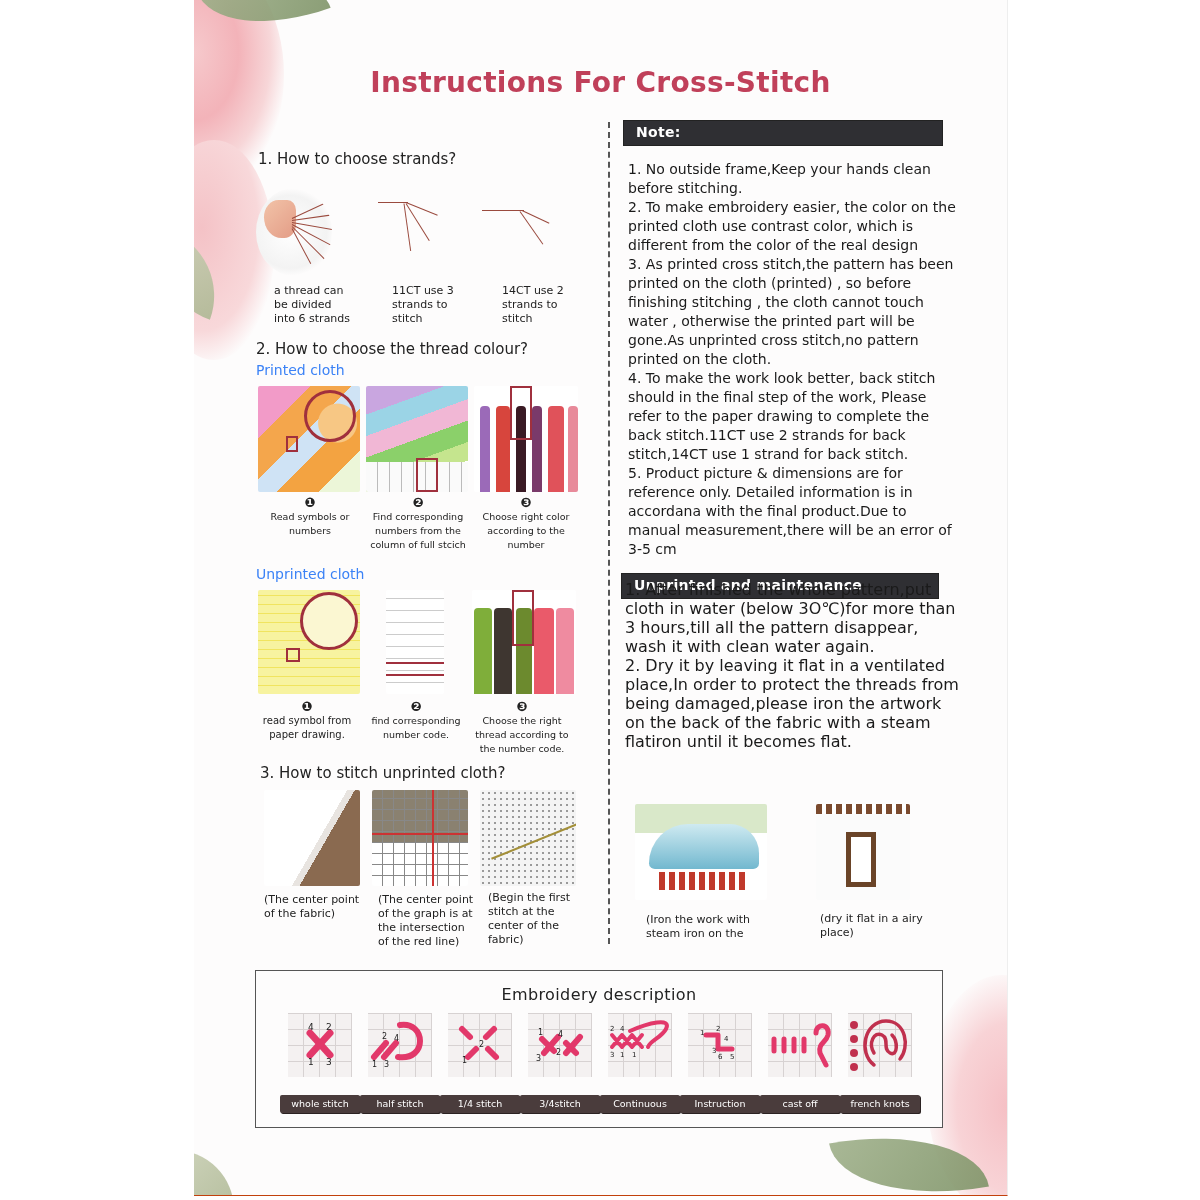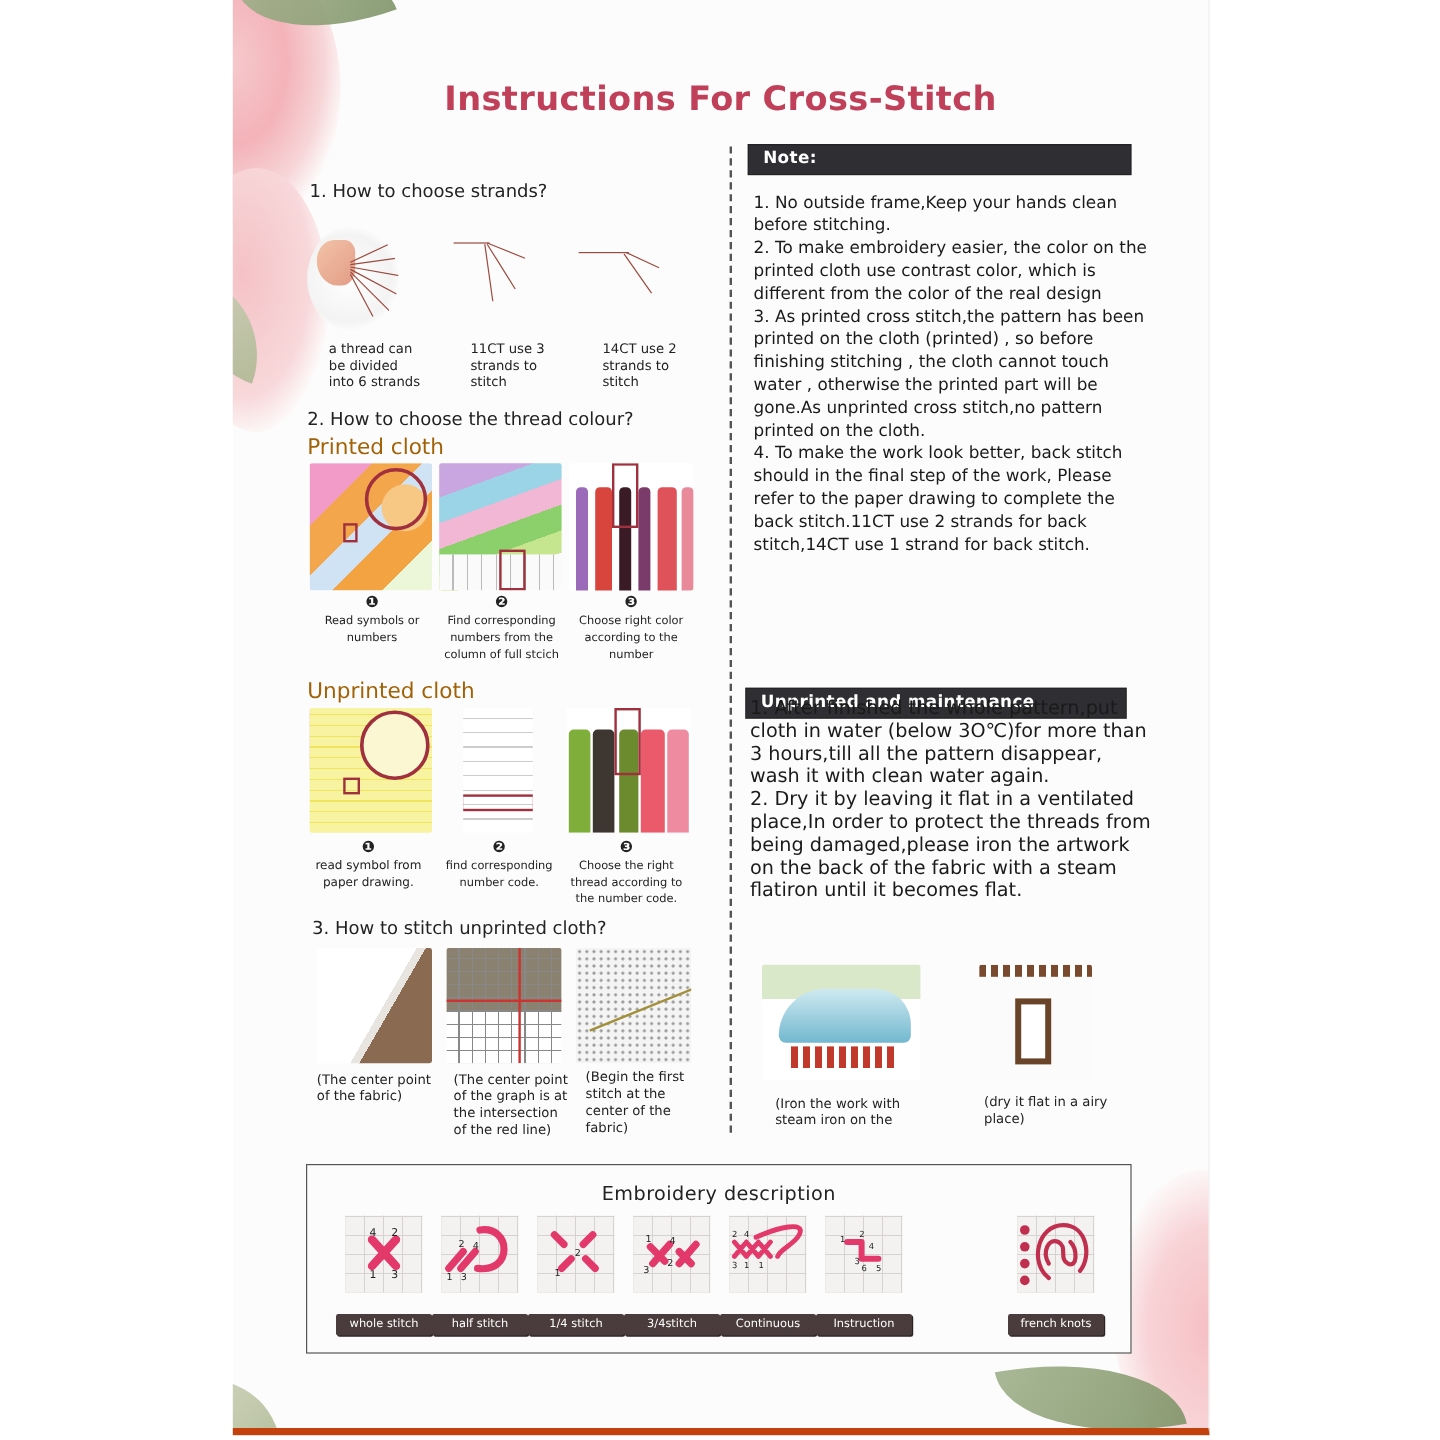--- a/index.html
+++ b/index.html
@@ -2,21 +2,21 @@
 <html><head>
 <meta charset="utf-8">
 <style>
   * { box-sizing: border-box; margin: 0; padding: 0; }
   html, body { width: 1200px; height: 1200px; background: #ffffff; overflow: hidden; }
   body { position: relative; font-family: "DejaVu Sans", sans-serif; color: #1a1a1a; }
 
   .page {
     position: absolute; left: 194px; top: 0; width: 814px; height: 1196px;
     background: #fdfcfc; overflow: hidden;
-    border-right: 1px solid #eee; border-bottom: 6px solid #c2410c;
+    border-right: 1px solid #eee; border-bottom: 1px solid #c2410c;
   }
   
   .flower { position: absolute; border-radius: 50%; }
   .fl-tl1 { left: -60px; top: -40px; width: 150px; height: 230px;
     background: radial-gradient(ellipse at 40% 40%, #f6c9cc 0%, #f3b3b9 35%, #f7d6d8 60%, rgba(253,252,252,0) 75%); }
   .fl-tl2 { left: -40px; top: 140px; width: 120px; height: 220px;
     background: radial-gradient(ellipse at 40% 40%, #f4c2c6 0%, #f8d8da 55%, rgba(253,252,252,0) 75%); }
   .leaf { position: absolute; border-radius: 0 100% 0 100%; background: linear-gradient(135deg, #9fb08a, #7f9468); opacity: 0.9; }
   .leaf-tl { left: 10px; top: -30px; width: 120px; height: 60px; transform: rotate(-20deg); }
   .leaf-ml { left: -40px; top: 240px; width: 70px; height: 70px; transform: rotate(20deg); background: linear-gradient(135deg,#c9cfb4,#aeb894); }
@@ -35,21 +35,21 @@
     font-size: 14px; font-weight: bold; padding: 3px 12px; letter-spacing: 0.3px;
     box-shadow: 0 0 0 1px #222;
   }
 
   .divider {
     position: absolute; left: 414px; top: 122px; height: 822px;
     border-left: 2px dashed #555;
   }
 
   .q { position: absolute; font-size: 15px; color: #222; }
-  .sub { position: absolute; font-size: 18px; color: #a16207; }
+  .sub { position: absolute; font-size: 14px; color: #3b82f6; }
 
   .cap { position: absolute; font-size: 11px; line-height: 14px; color: #222; }
   .cap.center { text-align: center; }
   .num { display: block; text-align: center; font-size: 13px; font-weight: bold; line-height: 14px; }
 
   .img { position: absolute; overflow: hidden; border-radius: 2px; }
   
   .img-hand { background: radial-gradient(circle at 45% 50%, #ffffff 0%, #f3f3f3 60%, #fdfcfc 72%); border-radius: 50%; }
   .img-hand .finger { position: absolute; left: 8px; top: 12px; width: 32px; height: 38px; background: linear-gradient(135deg,#f2c3a8,#e39c86); border-radius: 50% 30% 40% 60%; }
   .strand { position: absolute; height: 1px; background: #9a4a3e; transform-origin: left center; }
@@ -259,20 +259,21 @@
 
   <div class="divider"></div>
 
   <div class="bar" style="left:430px; top:121px; width:318px;">Note:</div>
 
   <div style="position:absolute; left:434px; top:160px; width:330px; font-size:14px; line-height:19px; color:#1a1a1a;">
     <div>1.  No outside frame,Keep your hands clean before stitching.</div>
     <div>2.  To make embroidery easier,  the color on the printed cloth use contrast color, which is different from the color of the real design</div>
     <div>3.  As printed cross stitch,the pattern has been printed on the cloth (printed) , so before finishing stitching , the cloth cannot touch water , otherwise the printed part will be gone.As unprinted cross stitch,no pattern printed on the cloth.</div>
     <div>4.  To make the work look better, back stitch should in the final step of the work, Please refer to the paper drawing to complete the back stitch.11CT use 2 strands for back stitch,14CT use 1 strand for back stitch.</div>
+    <div>5.  Product picture &amp; dimensions are for reference only. Detailed information is in accordana with the final product.Due to manual measurement,there will be an error of 3-5 cm</div>
   </div>
 
   <div class="bar" style="left:428px; top:574px; width:316px;">Unprinted and maintenance</div>
 
   <div style="position:absolute; left:431px; top:580px; width:335px; font-size:16px; line-height:19px; color:#1a1a1a;">
     <div>1.  After finished the whole pattern,put cloth in water (below 3O℃)for more than 3 hours,till all the pattern disappear, wash it with clean water again.</div>
     <div>2.  Dry it by leaving it flat in a ventilated place,In order to protect the threads from being damaged,please iron the artwork on the back of the fabric with a steam flatiron until it becomes flat.</div>
   </div>
 
   <div class="img img-iron" style="left:441px; top:804px; width:132px; height:96px;">
@@ -398,20 +399,34 @@
               <text x="36" y="28">4</text>
               <text x="24" y="40">3</text>
               <text x="30" y="46">6</text>
               <text x="42" y="46">5</text>
             </g>
           </svg>
       </div>
       <span class="emb-label">Instruction</span>
     </div>
 
+    <div class="emb-item" style="left:504px;">
+      <div class="emb-icon">
+        <svg width="64" height="64" viewBox="0 0 64 64">
+            <g stroke="#e2386a" stroke-width="5" stroke-linecap="round" fill="none">
+              <line x1="6" y1="26" x2="6" y2="38"></line>
+              <line x1="16" y1="26" x2="16" y2="38"></line>
+              <line x1="26" y1="26" x2="26" y2="38"></line>
+              <line x1="36" y1="26" x2="36" y2="38"></line>
+              <path d="M48 20 C48 10 62 10 60 22 C58 30 50 30 52 40 L58 52"></path>
+            </g>
+          </svg>
+      </div>
+      <span class="emb-label">cast off</span>
+    </div>
 
     <div class="emb-item" style="left:584px;">
       <div class="emb-icon">
         <svg width="64" height="64" viewBox="0 0 64 64">
             <g fill="#c0304e">
               <circle cx="6" cy="12" r="4"></circle>
               <circle cx="6" cy="26" r="4"></circle>
               <circle cx="6" cy="40" r="4"></circle>
               <circle cx="6" cy="54" r="4"></circle>
             </g>

